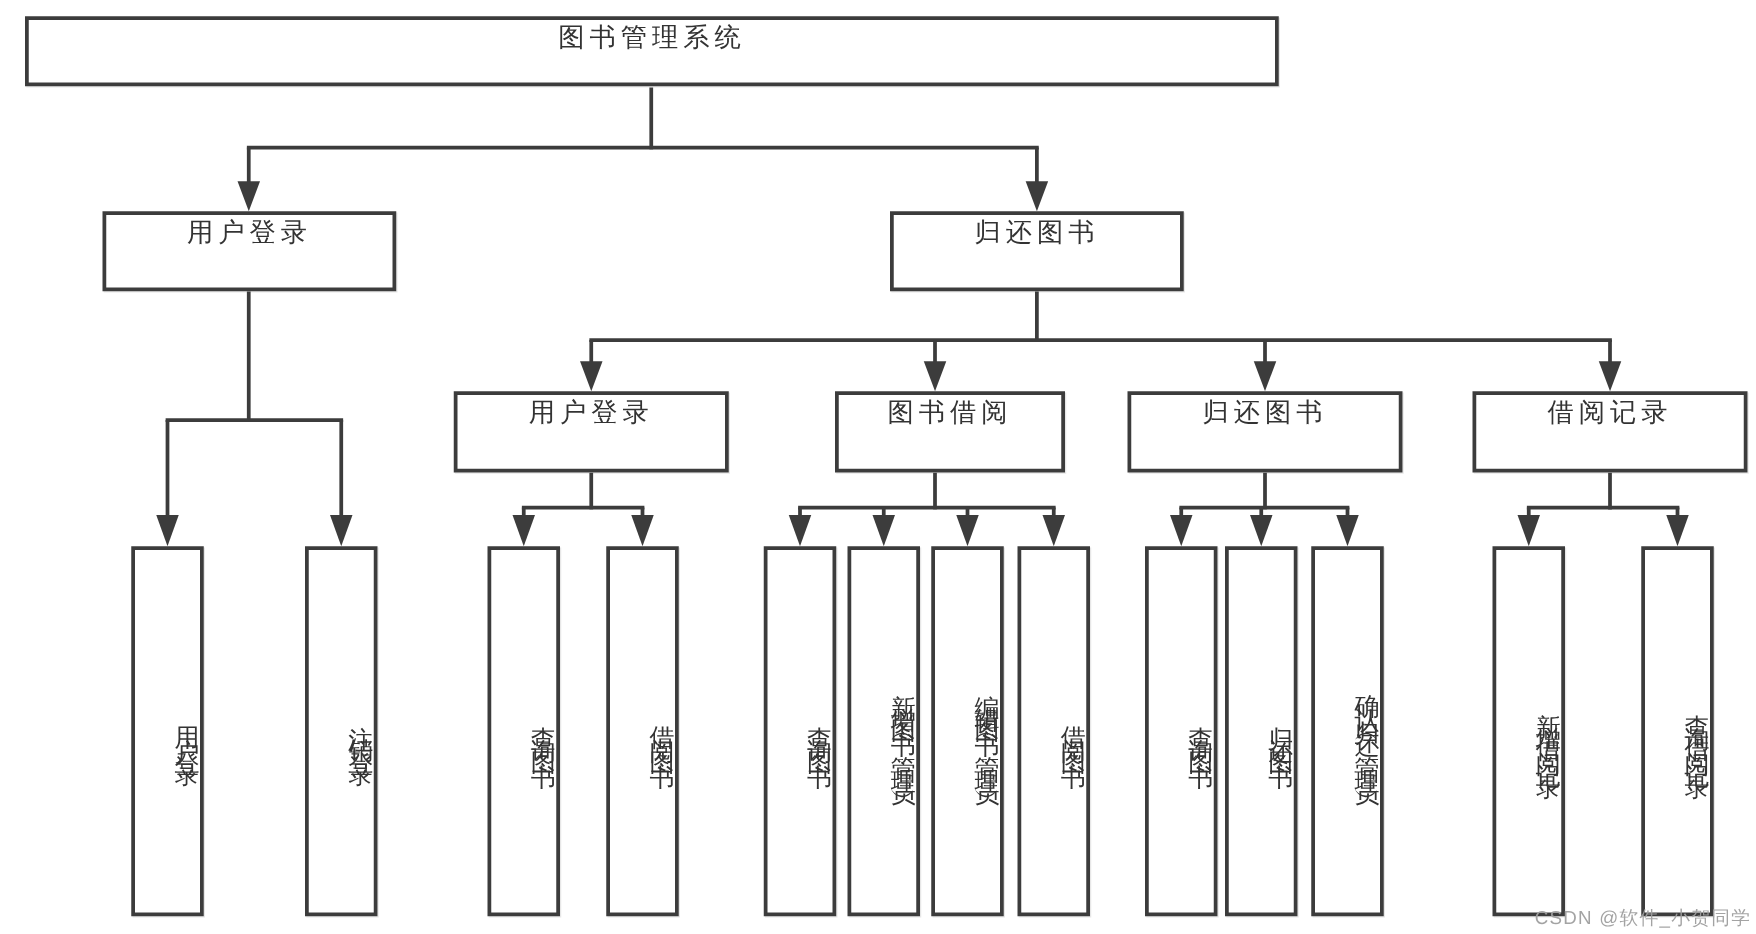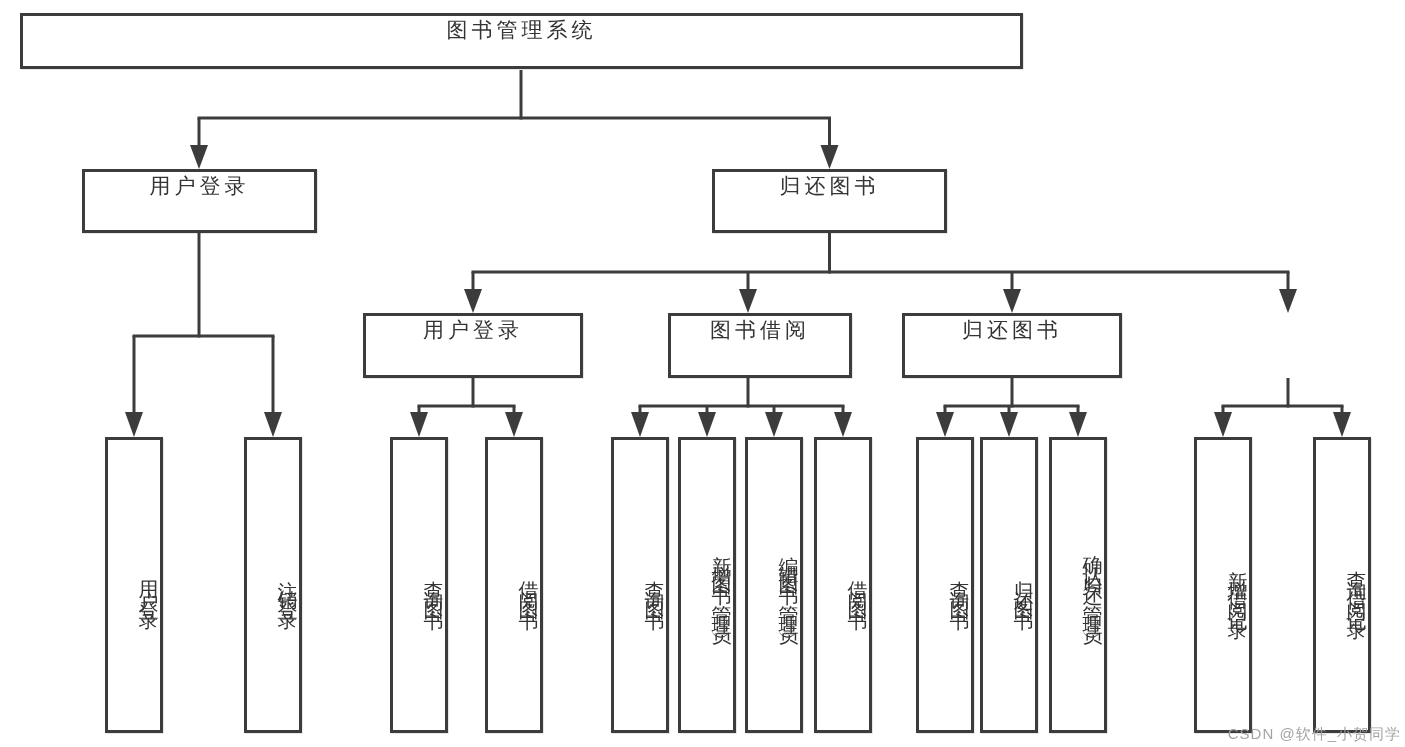--- a/index.html
+++ b/index.html
@@ -134,20 +134,23 @@
 
   <div class="box" style="left:363px;top:313px;width:220px;height:65px">
     <span>用户登录</span>
   </div>
   <div class="box" style="left:668px;top:313px;width:184px;height:65px">
     <span>图书借阅</span>
   </div>
   <div class="box" style="left:902px;top:313px;width:220px;height:65px">
     <span>归还图书</span>
   </div>
+  <div class="box" style="left:1178px;top:313px;width:220px;height:65px">
+    <span>借阅记录</span>
+  </div>
 
   <div class="box vbox" style="left:105px;top:437px;width:58px;height:296px">
     <span>用户登录</span>
   </div>
   <div class="box vbox" style="left:244px;top:437px;width:58px;height:296px">
     <span>注销登录</span>
   </div>
 
   <div class="box vbox" style="left:390px;top:437px;width:58px;height:296px">
     <span>查询图书</span>

